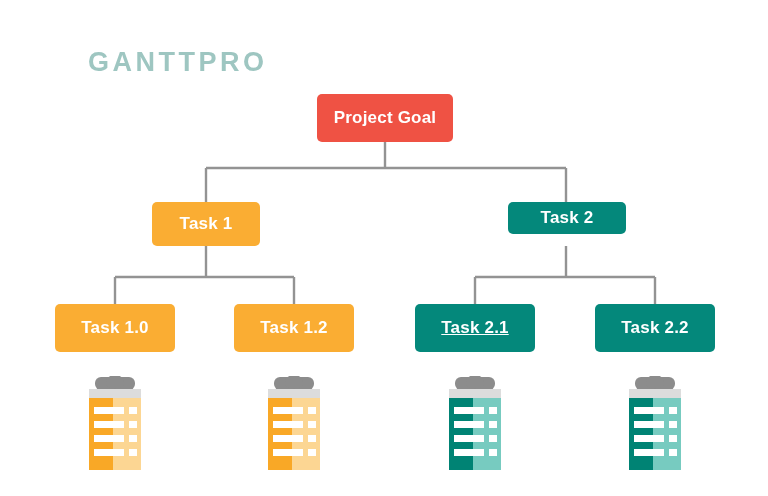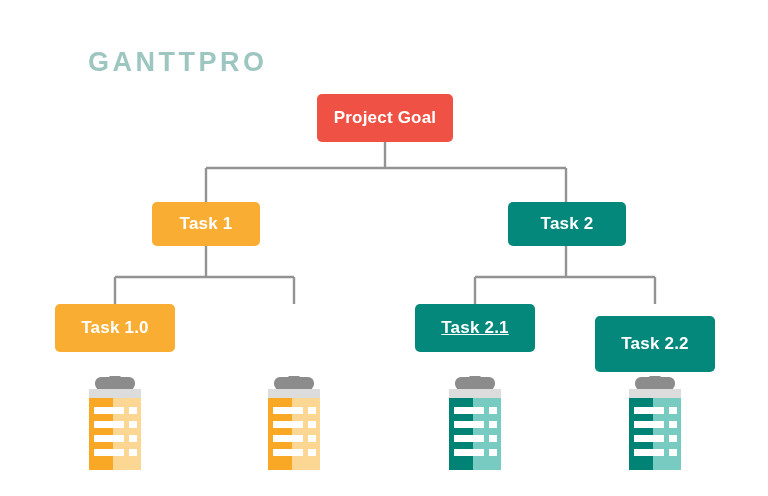--- a/index.html
+++ b/index.html
@@ -116,28 +116,29 @@
     <path d="M 566 246 L 566 277"></path>
     <path d="M 475 277 L 655 277"></path>
     <path d="M 475 277 L 475 304"></path>
     <path d="M 655 277 L 655 304"></path>
   </svg>
 
   <div class="node node-root" style="left:317px; top:94px; width:136px; height:48px;">Project Goal</div>
 
   <div class="node node-orange" style="left:152px; top:202px; width:108px; height:44px;">Task 1</div>
 
-  <div class="node node-teal" style="left:508px; top:202px; width:118px; height:44px;">Task 2</div>
+  <div class="node node-teal" style="left:508px; top:202px; width:118px; height:32px;">Task 2</div>
 
   <div class="node node-orange" style="left:55px; top:304px; width:120px; height:48px;">Task 1.0</div>
 
+  <div class="node node-orange" style="left:234px; top:304px; width:120px; height:48px;">Task 1.2</div>
 
   <div class="node node-teal" style="left:415px; top:304px; width:120px; height:48px;text-decoration:underline;">Task 2.1</div>
 
-  <div class="node node-teal" style="left:595px; top:316px; width:120px; height:56px;">Task 2.2</div>
+  <div class="node node-teal" style="left:595px; top:304px; width:120px; height:48px;">Task 2.2</div>
 
   <div class="clipboard" style="left:84px; top:376px;">
     <svg viewBox="0 0 62 98" xmlns="http://www.w3.org/2000/svg">
       <rect x="11" y="1" width="40" height="13" rx="6" fill="#8c8c8c"></rect>
       <ellipse cx="31" cy="6" rx="9" ry="7" fill="#8c8c8c"></ellipse>
       <rect x="5" y="13" width="52" height="9" fill="#dcdcdc"></rect>
       <rect x="5" y="22" width="24" height="72" fill="#f9a826"></rect>
       <rect x="29" y="22" width="28" height="72" fill="#fcd693"></rect>
       <rect x="10" y="31" width="30" height="7" fill="#ffffff"></rect>
       <rect x="45" y="31" width="8" height="7" fill="#ffffff"></rect>

